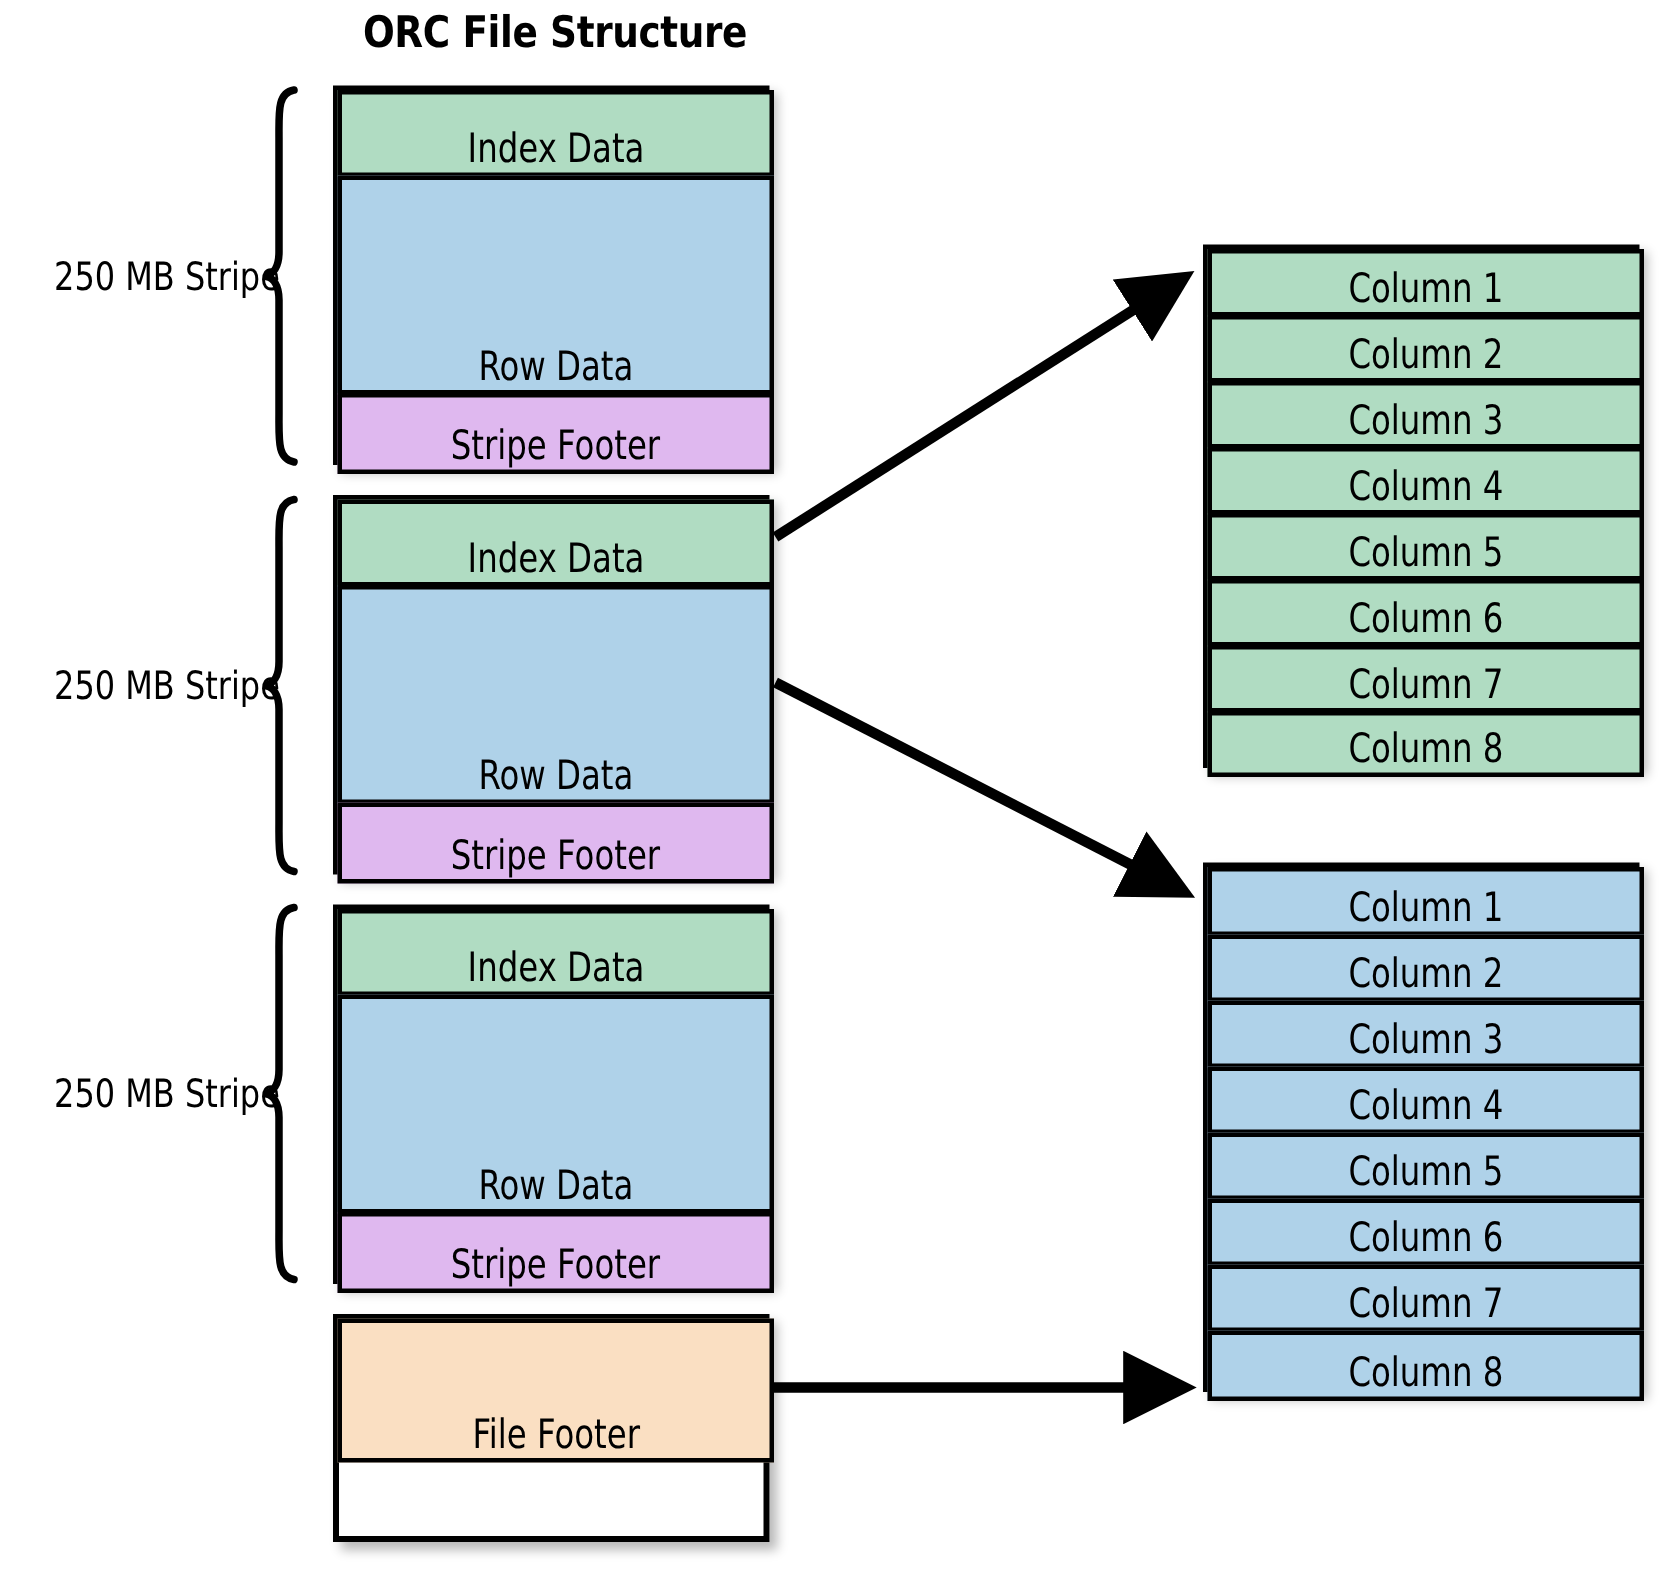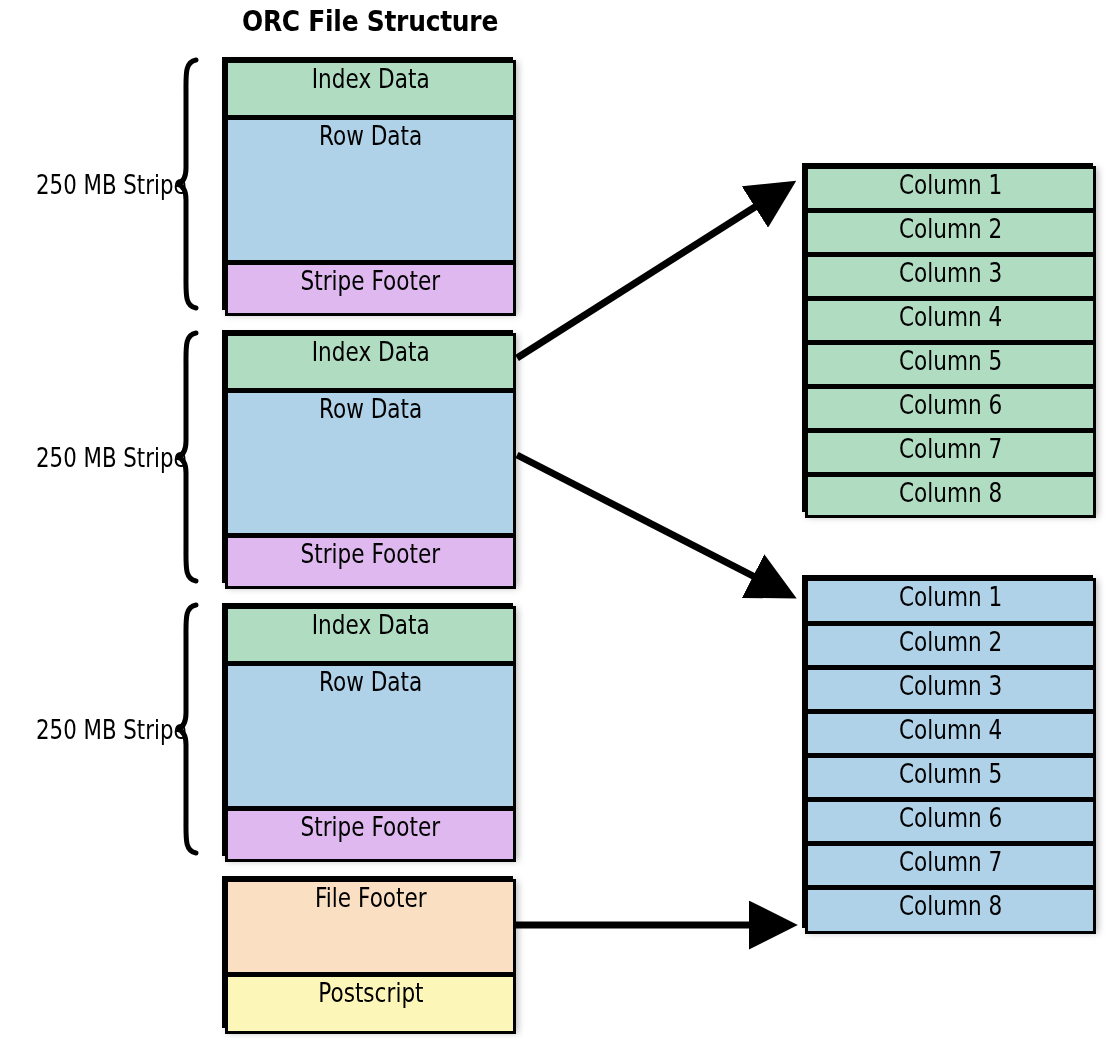--- a/index.html
+++ b/index.html
@@ -45,21 +45,21 @@
     border: 4px solid #000000;
     background: #ffffff;
     box-shadow: 5px 5px 7px rgba(0,0,0,0.28);
   }
 
   .cell {
     position: absolute;
     box-sizing: border-box;
     border: 3px solid #000000;
     display: flex;
-    align-items: flex-start;
+    align-items: flex-end;
     justify-content: center;
     font-size: 27px;
     font-family: "DejaVu Sans", sans-serif;
     transform-origin: center center;
     white-space: nowrap;
     overflow: hidden;
   }
   .cell > span {
     display: inline-block;
     transform: scaleX(0.80);
@@ -183,23 +183,20 @@
     </div>
     <div class="cell" style="left:-1px; top:201px; width:291px; height:54px; background:#dfb8ef;">
       <span>Stripe Footer</span>
     </div>
   </div>
 
   <div class="outline" style="left:222px; top:876px; width:291px; height:152px;">
     <div class="cell" style="left:-1px; top:-1px; width:291px; height:96px; background:#fadfc2;">
       <span>File Footer</span>
     </div>
-    <div class="cell" style="left:-1px; top:94px; width:291px; height:60px; background:#fcf7b8;">
-      <span>Postscript</span>
-    </div>
   </div>
 
   <div class="outline" style="left:802px; top:163px; width:291px; height:349px;">
     <div class="cell" style="left:-1px; top:-1px; width:291px; height:45px; background:#b0dcc2;">
       <span>Column 1</span>
     </div>
     <div class="cell" style="left:-1px; top:43px; width:291px; height:45px; background:#b0dcc2;">
       <span>Column 2</span>
     </div>
     <div class="cell" style="left:-1px; top:87px; width:291px; height:45px; background:#b0dcc2;">

